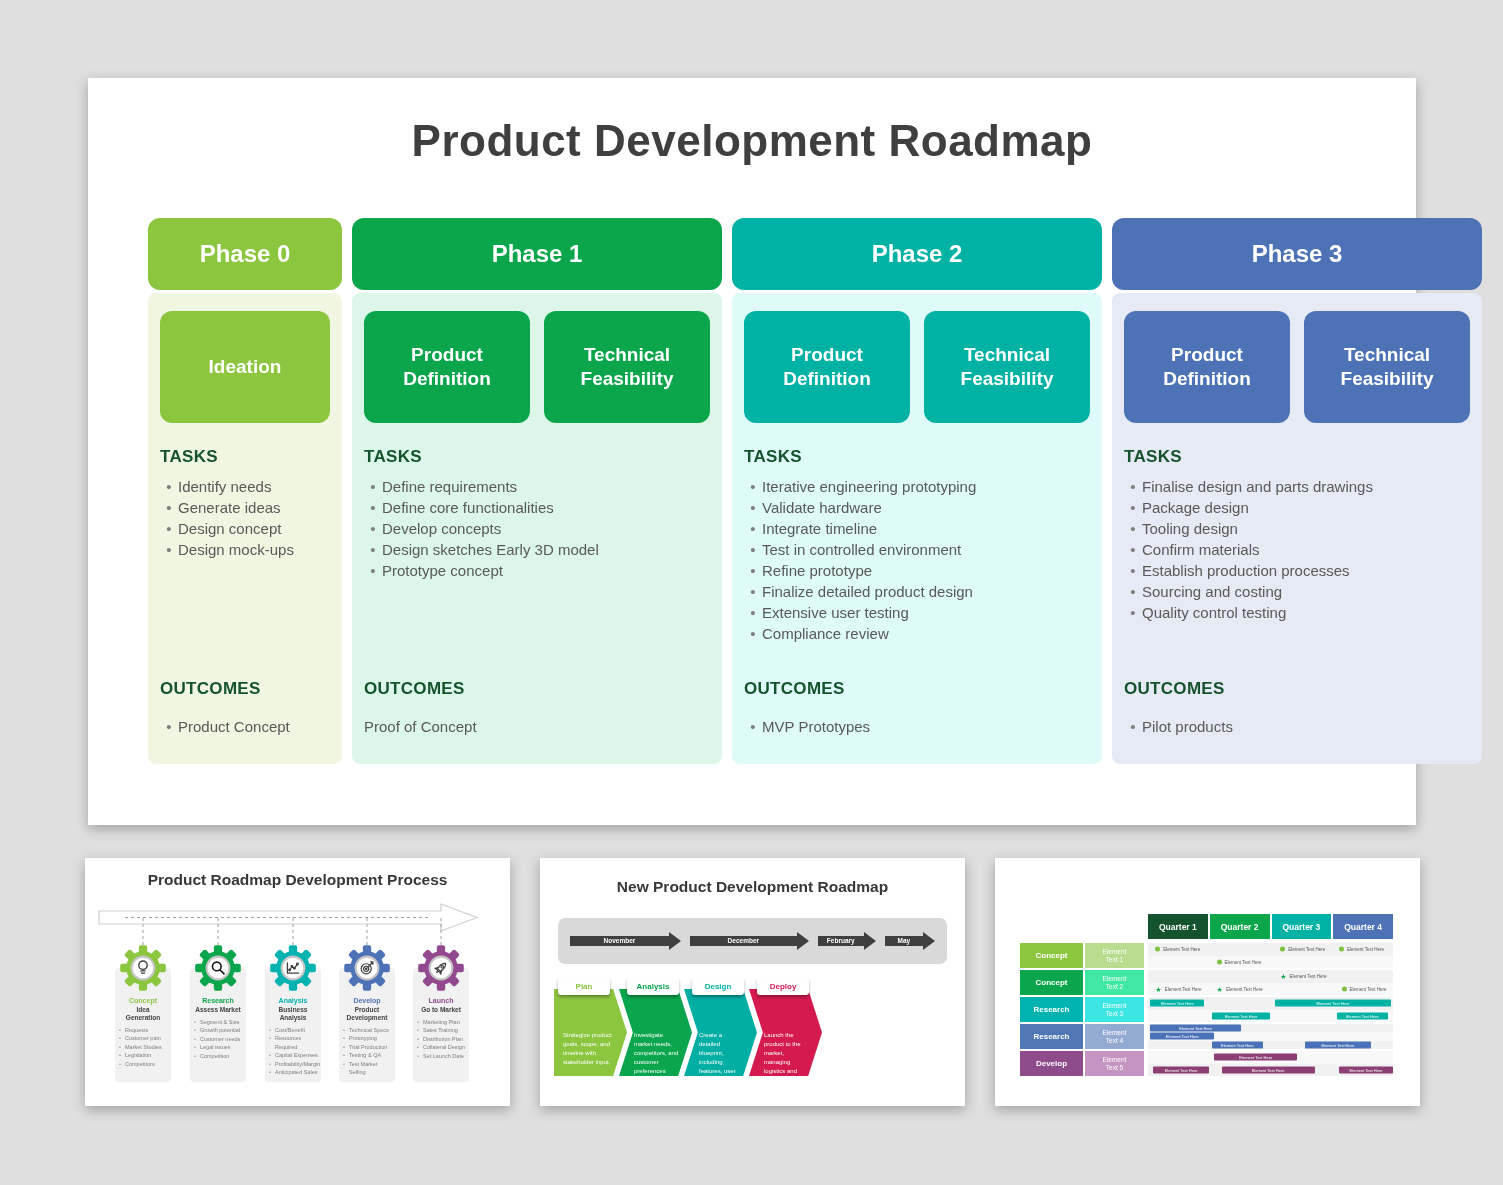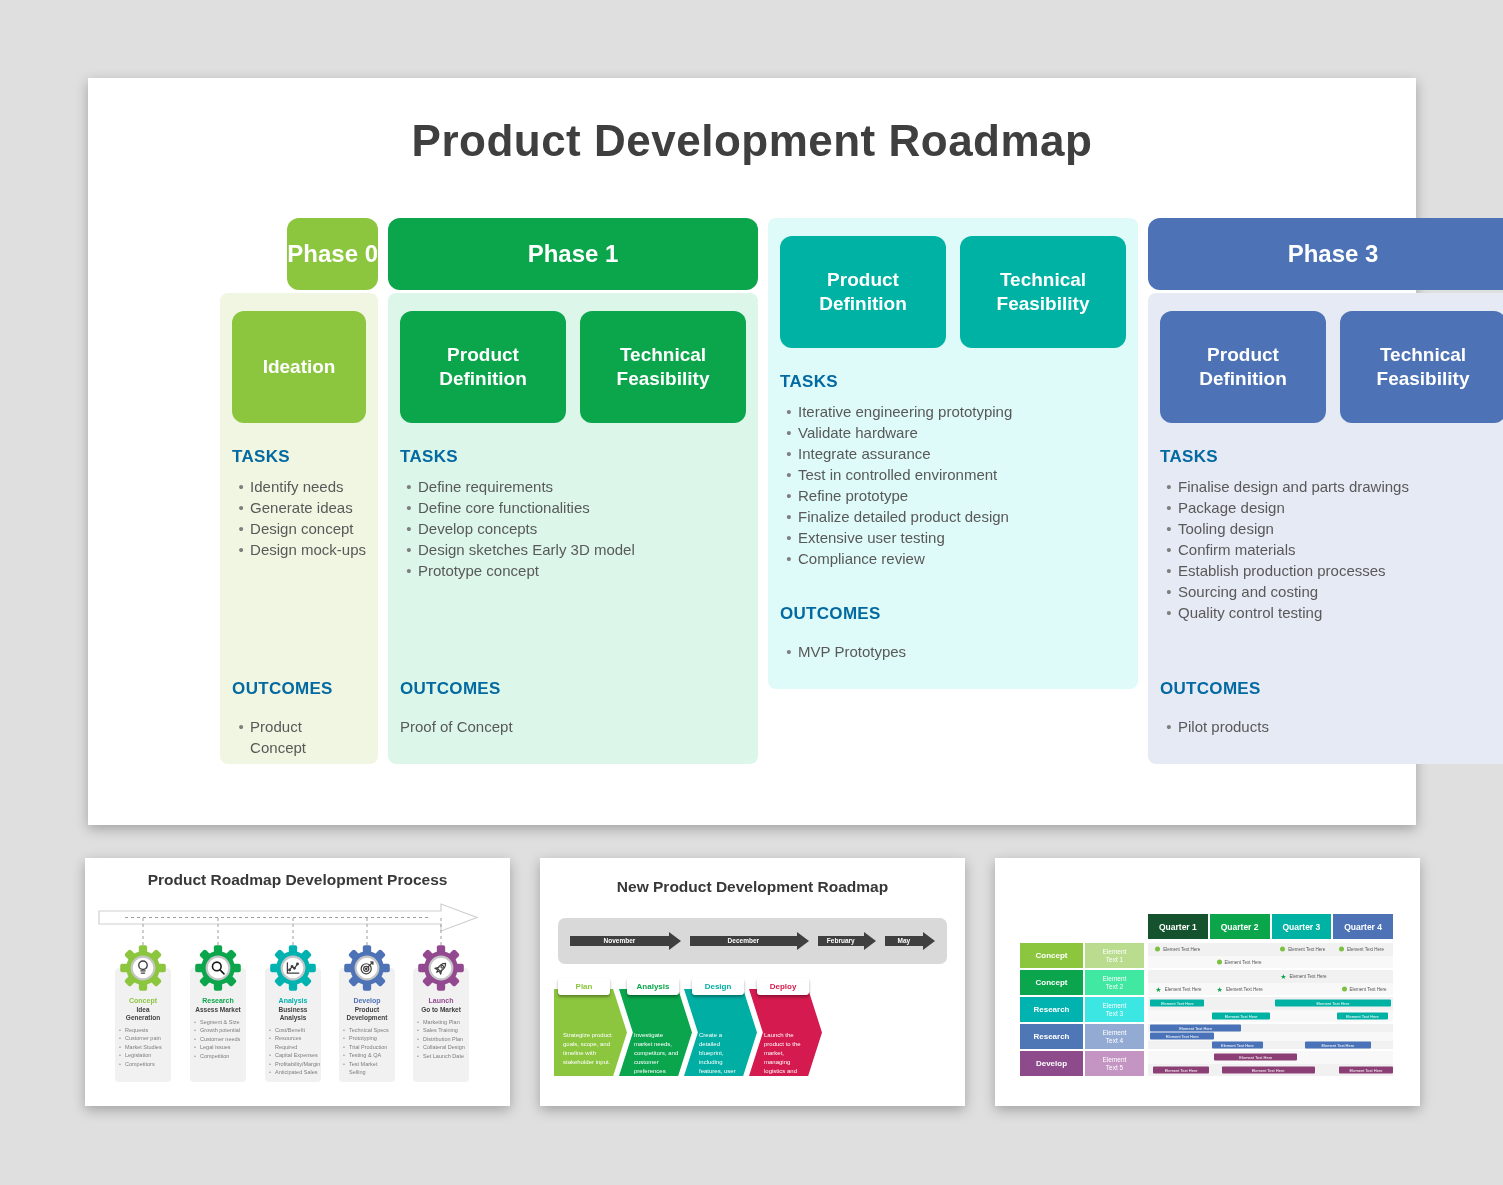--- a/index.html
+++ b/index.html
@@ -4,28 +4,28 @@
 <style>
   * { margin:0; padding:0; box-sizing:border-box; }
   body { font-family:"Liberation Sans", sans-serif; }
   .page { position:relative; width:1503px; height:1185px; background:#dfdfdf; overflow:hidden; }
   .slide { position:absolute; background:#fff; box-shadow:0 4px 12px rgba(0,0,0,.28); }
   .main { left:88px; top:78px; width:1328px; height:747px; }
   .main-title { position:absolute; top:38px; left:0; right:0; text-align:center;
     font-size:44px; font-weight:bold; color:#3f3f3f; letter-spacing:.5px; }
   .phases { position:absolute; left:60px; top:140px; display:flex; gap:10px; }
   .phase-col { width:370px; display:flex; flex-direction:column; }
-  .phase-col:first-child { width:230px;align-items:flex-end; }
+  .phase-col:first-child { width:194px; }
   .phase-head { height:72px; border-radius:12px; display:flex; align-items:center; justify-content:center;
     color:#fff; font-size:24px; font-weight:bold; margin-bottom:3px; }
   .phase-body { position:relative; height:471px; border-radius:8px; padding:18px 12px 0 12px; }
   .subs { display:flex; gap:14px; margin-bottom:24px; }
   .sub { flex:1; height:112px; border-radius:12px; display:flex; align-items:center; justify-content:center;
     text-align:center; color:#fff; font-size:19px; font-weight:bold; line-height:1.25; padding:0 10px; }
-  .tasks-label, .outcomes-label { font-size:17px; font-weight:bold; color:#0369a1; letter-spacing:.3px; }
+  .tasks-label, .outcomes-label { font-size:17px; font-weight:bold; color:#14532d; letter-spacing:.3px; }
   .task-list, .outcome-list { list-style:none; margin-top:9px; }
   .task-item { display:flex; font-size:15px; color:#595959; line-height:21px; }
   .task-item::before { content:"\2022"; color:#7f7f7f; width:18px; flex:0 0 18px; text-align:center; }
   .outcome-list.nobullet .task-item::before { content:""; width:0; flex:0 0 0; }
   .outcomes-label { position:absolute; top:386px; left:12px; }
   .outcome-list { position:absolute; top:414px; left:12px; right:19px; }
 
   .thumb { top:858px; width:425px; height:248px; }
   .t1 { left:85px; } .t2 { left:540px; } .t3 { left:995px; }
   .thumb-title { position:absolute; top:13px; left:0; right:0; text-align:center;
@@ -123,30 +123,31 @@
               <li class="task-item">Design sketches Early 3D model</li>
               <li class="task-item">Prototype concept</li>
             </ul>
             <div class="outcomes-label">OUTCOMES</div>
             <ul class="outcome-list nobullet">
               <li class="task-item">Proof of Concept</li>
             </ul>
           </div>
         </div>
         <div class="phase-col">
+          <div class="phase-head" style="background: rgb(0, 178, 164);">Phase 2</div>
           <div class="phase-body" style="background: rgb(222, 251, 249);">
             <div class="subs">
               <div class="sub" style="background: rgb(0, 178, 164);">Product Definition</div>
               <div class="sub" style="background: rgb(0, 178, 164);">Technical Feasibility</div>
             </div>
             <div class="tasks-label">TASKS</div>
             <ul class="task-list">
               <li class="task-item">Iterative engineering prototyping</li>
               <li class="task-item">Validate hardware</li>
-              <li class="task-item">Integrate assurance</li>
+              <li class="task-item">Integrate timeline</li>
               <li class="task-item">Test in controlled environment</li>
               <li class="task-item">Refine prototype</li>
               <li class="task-item">Finalize detailed product design</li>
               <li class="task-item">Extensive user testing</li>
               <li class="task-item">Compliance review</li>
             </ul>
             <div class="outcomes-label">OUTCOMES</div>
             <ul class="outcome-list">
               <li class="task-item">MVP Prototypes</li>
             </ul>

